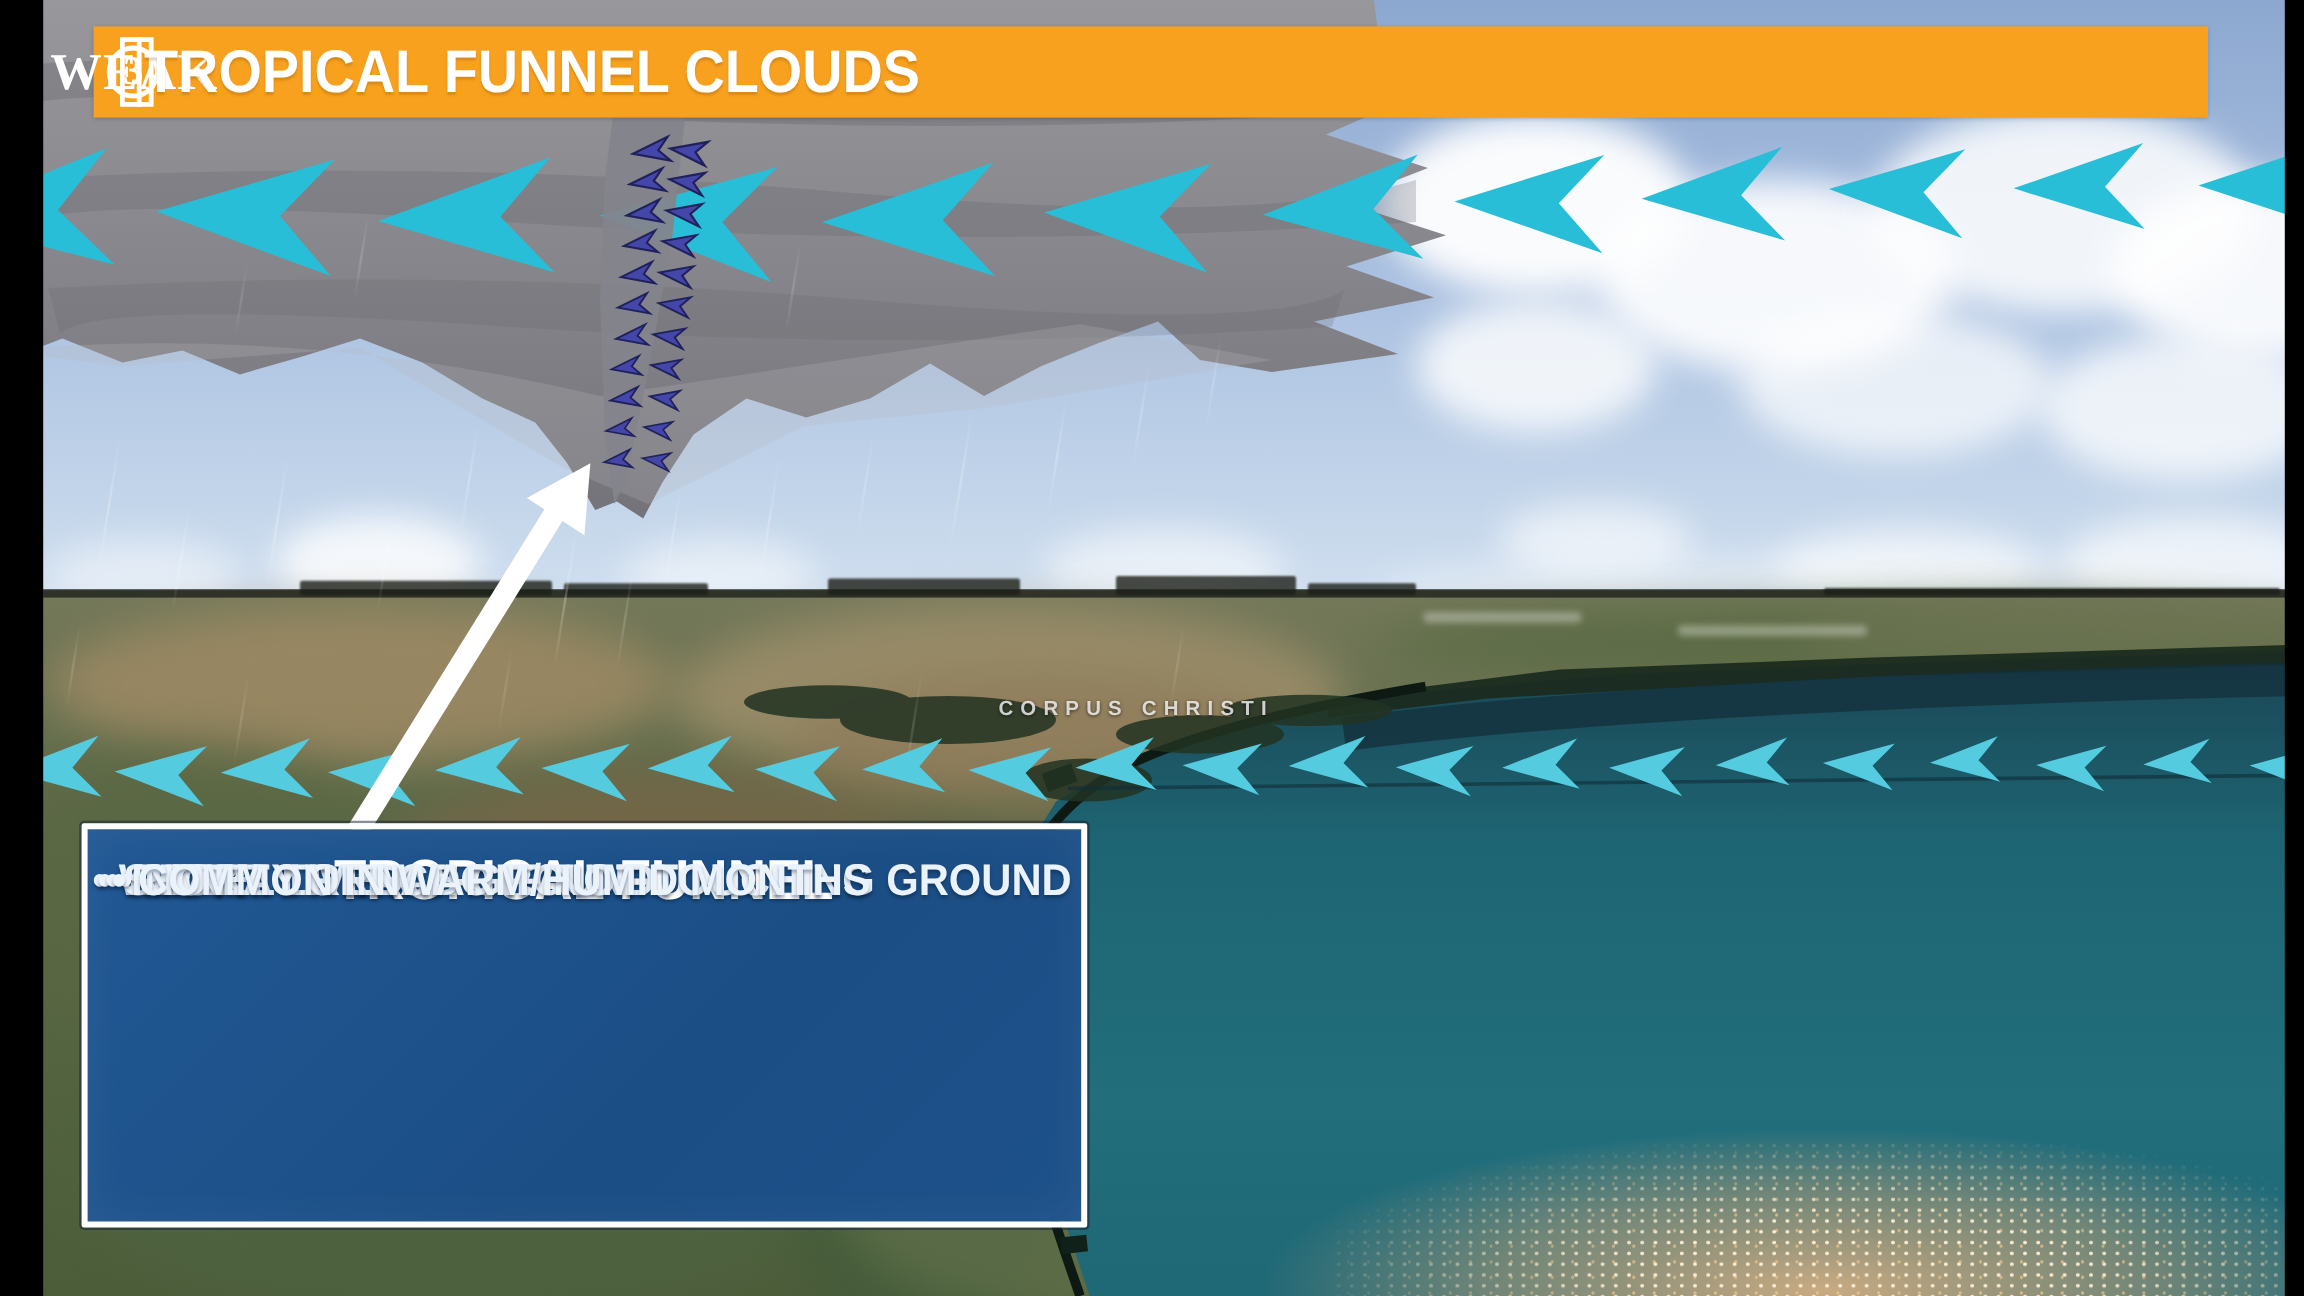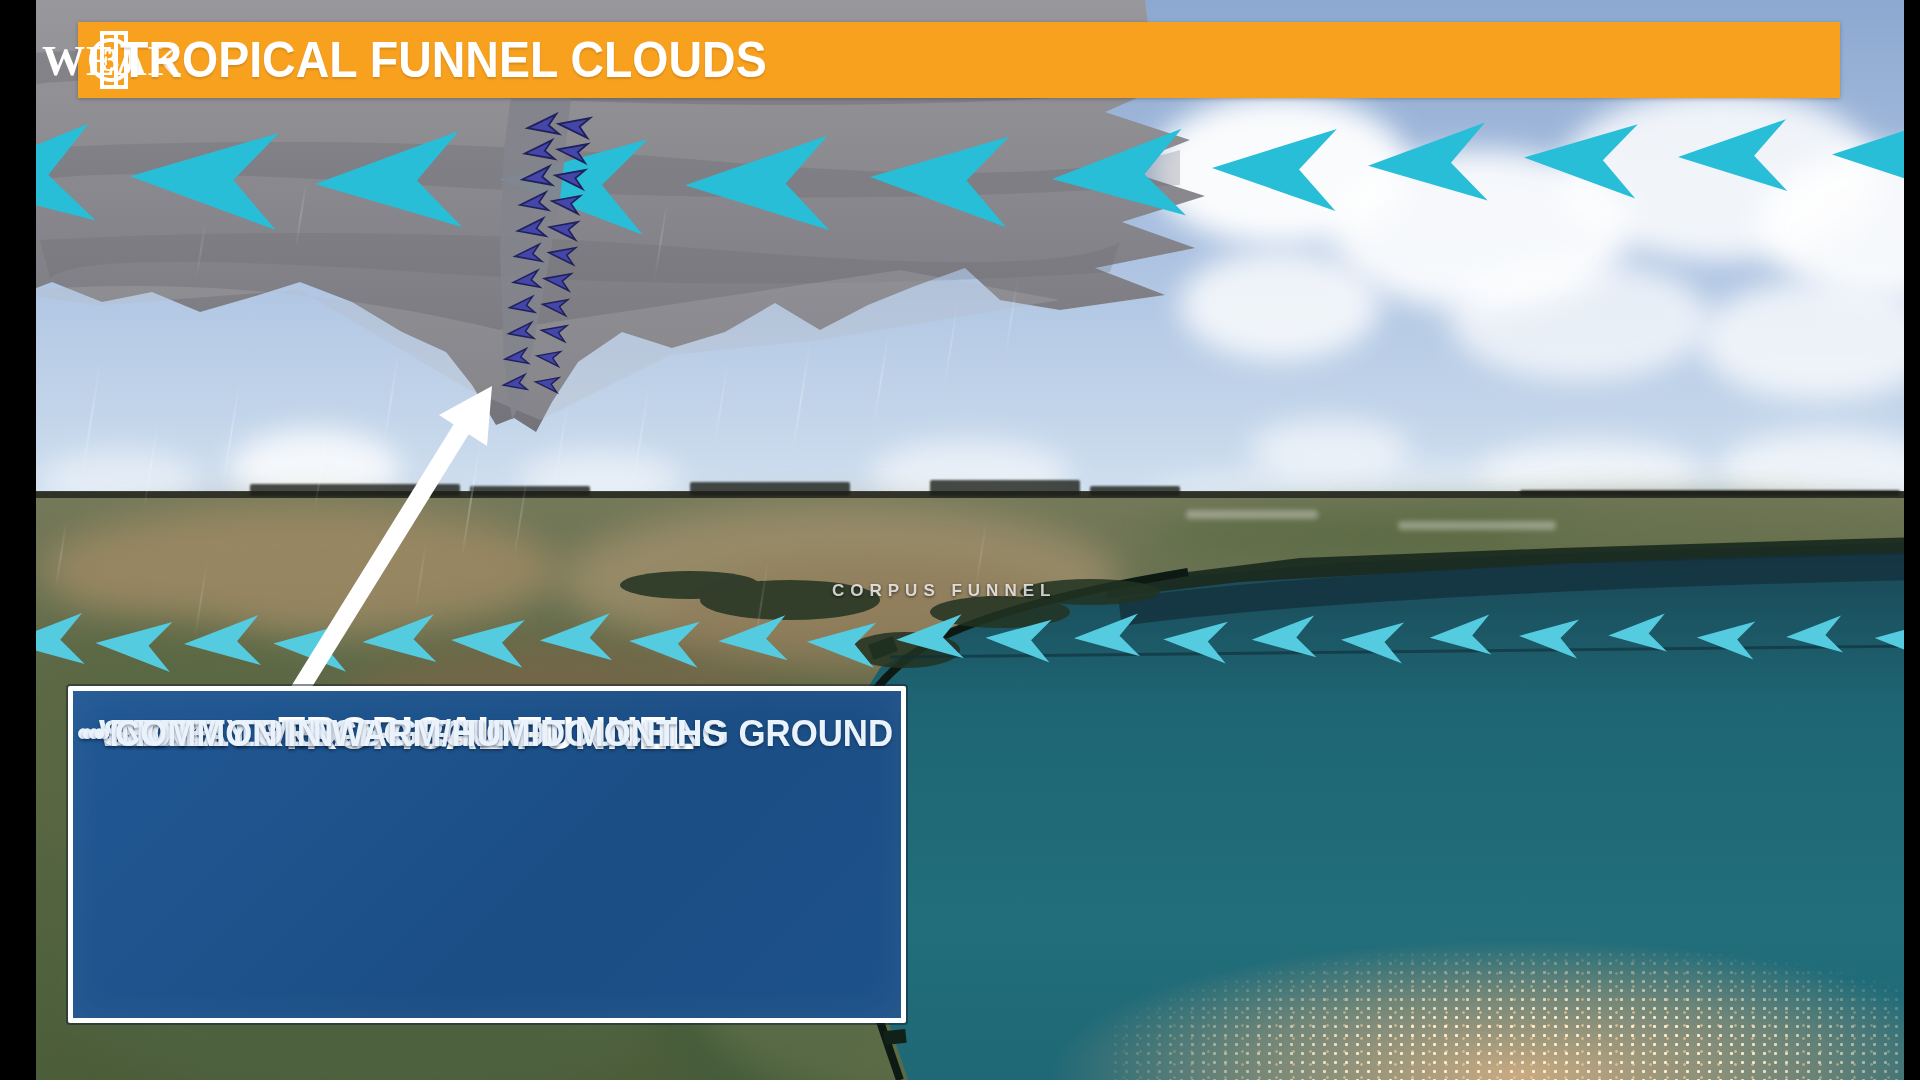--- a/index.html
+++ b/index.html
@@ -148,21 +148,21 @@
       <ellipse cx="905" cy="650" rx="55" ry="18"></ellipse>
       <ellipse cx="1090" cy="592" rx="70" ry="13"></ellipse>
       <ellipse cx="790" cy="600" rx="90" ry="20"></ellipse>
       <ellipse cx="690" cy="585" rx="70" ry="14"></ellipse>
     </g>
     <line x1="890" y1="657" x2="1920" y2="646" stroke="#0f2d38" stroke-width="3" opacity="0.6"></line>
     <ellipse cx="1520" cy="1075" rx="470" ry="135" fill="url(#sandGrad)"></ellipse>
   </svg>
   <div class="speckles"></div>
 
-  <div class="city-label" style="left:832px;top:581px;">CORPUS FUNNEL</div>
+  <div class="city-label" style="left:832px;top:581px;">CORPUS CHRISTI</div>
   <div class="ghost" style="left:1186px;top:510px;width:132px;height:9px;"></div>
   <div class="ghost" style="left:1398px;top:521px;width:158px;height:9px;"></div>
 
   <svg style="left:0;top:0;" width="1260" height="460" viewBox="0 0 1260 460">
     <defs>
       <linearGradient id="cloudGrad" x1="0" y1="0" x2="0" y2="1">
         <stop offset="0" stop-color="#98989c"></stop>
           <stop offset="0.55" stop-color="#84848a"></stop>
         <stop offset="1" stop-color="#737379"></stop>
       </linearGradient>

